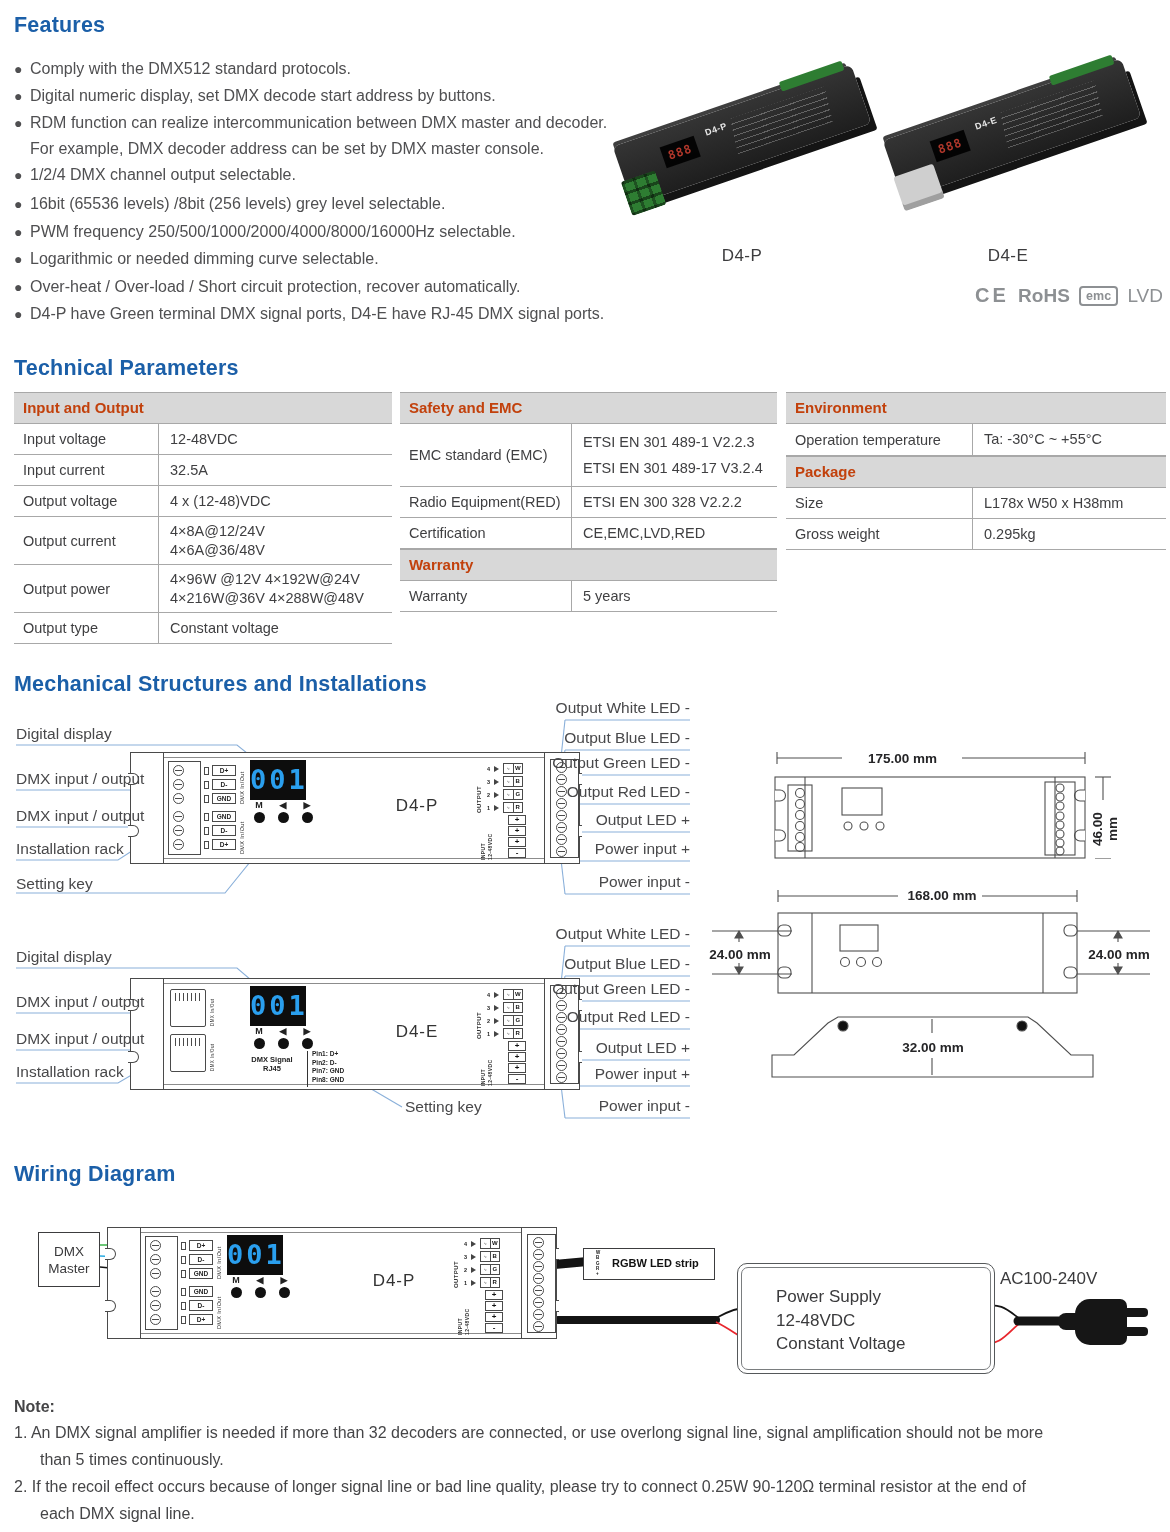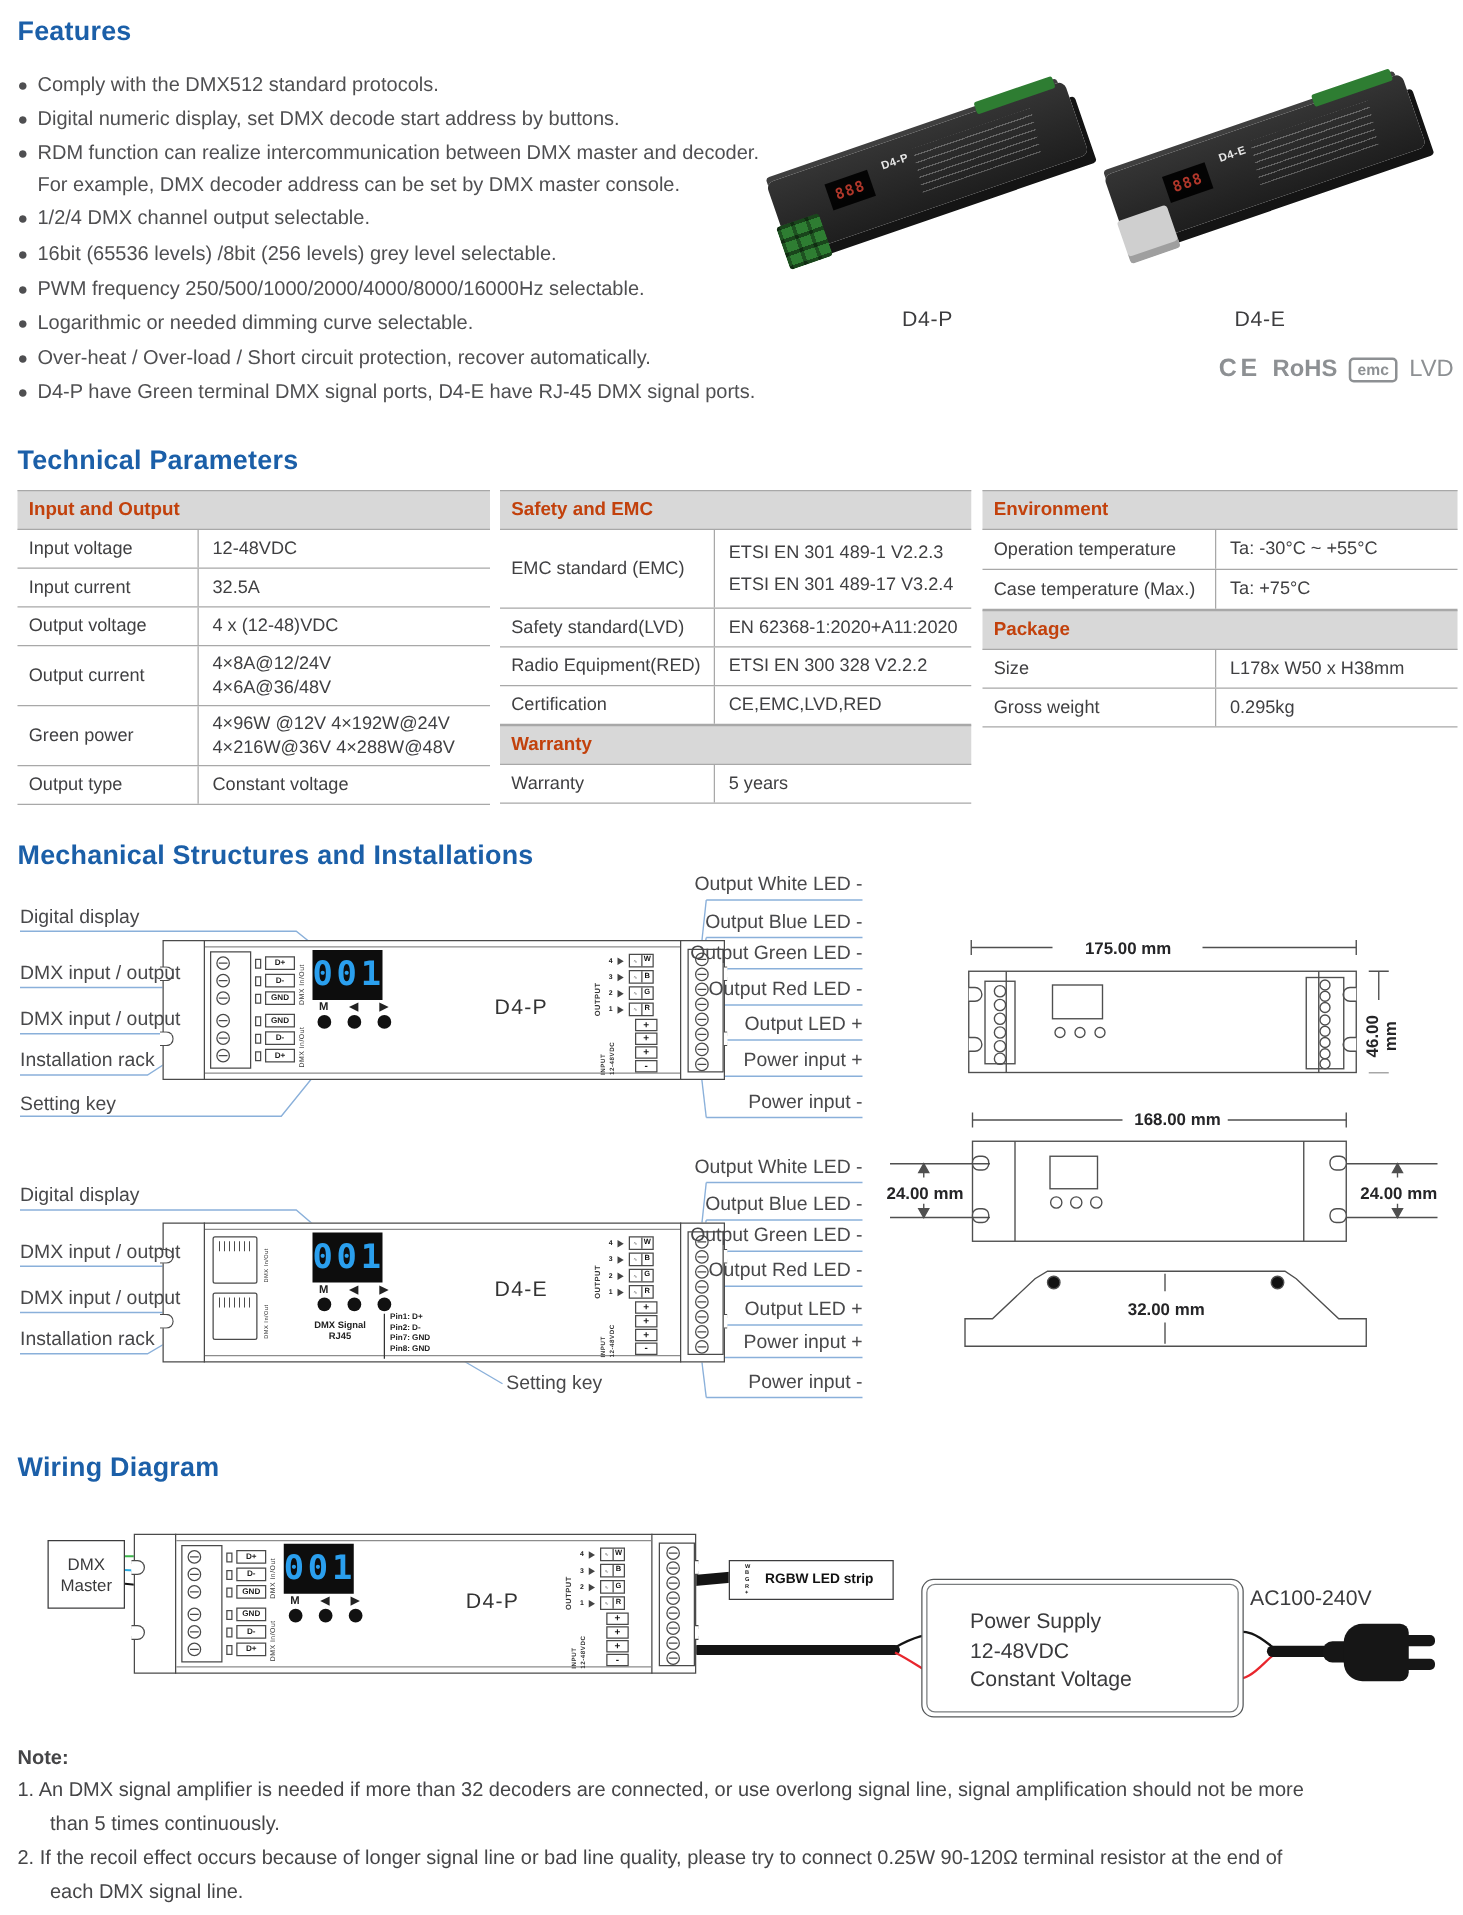--- a/index.html
+++ b/index.html
@@ -150,65 +150,57 @@
   <div class="trow" style="height:30px">
       <div class="tlabel" style="width:145px">Output voltage</div>
       <div class="tval">4 x (12-48)VDC</div>
     </div>
   <div class="trow" style="height:47px">
       <div class="tlabel" style="width:145px">Output current</div>
       <div class="tval">4×8A@12/24V
 4×6A@36/48V</div>
     </div>
   <div class="trow" style="height:47px">
-      <div class="tlabel" style="width:145px">Green power</div>
+      <div class="tlabel" style="width:145px">Output power</div>
       <div class="tval">4×96W @12V 4×192W@24V
 4×216W@36V 4×288W@48V</div>
     </div>
   <div class="trow" style="height:30px">
       <div class="tlabel" style="width:145px">Output type</div>
       <div class="tval">Constant voltage</div>
     </div>
 </div>
 
 <div class="tbl" style="left:400px;top:392px;width:377px">
   <div class="thead">Safety and EMC</div>
   <div class="trow" style="height:62px">
       <div class="tlabel" style="width:172px">EMC standard (EMC)</div>
       <div class="tval" style="line-height:26px">ETSI EN 301 489-1 V2.2.3
 ETSI EN 301 489-17 V3.2.4</div>
     </div>
   <div class="trow" style="height:30px">
-      <div class="tlabel" style="width:172px">Safety standard(LVD)</div>
-      <div class="tval">EN 62368-1:2020+A11:2020</div>
-    </div>
-  <div class="trow" style="height:30px">
       <div class="tlabel" style="width:172px">Radio Equipment(RED)</div>
       <div class="tval">ETSI EN 300 328 V2.2.2</div>
     </div>
   <div class="trow" style="height:30px">
       <div class="tlabel" style="width:172px">Certification</div>
       <div class="tval">CE,EMC,LVD,RED</div>
     </div>
   <div class="thead">Warranty</div>
   <div class="trow" style="height:30px">
       <div class="tlabel" style="width:172px">Warranty</div>
       <div class="tval">5 years</div>
     </div>
 </div>
 
 <div class="tbl" style="left:786px;top:392px;width:380px">
   <div class="thead">Environment</div>
   <div class="trow" style="height:31px">
       <div class="tlabel" style="width:187px">Operation temperature</div>
       <div class="tval">Ta: -30°C ~ +55°C</div>
-    </div>
-  <div class="trow" style="height:31px">
-      <div class="tlabel" style="width:187px">Case temperature (Max.)</div>
-      <div class="tval">Ta: +75°C</div>
     </div>
   <div class="thead">Package</div>
   <div class="trow" style="height:30px">
       <div class="tlabel" style="width:187px">Size</div>
       <div class="tval">L178x W50 x H38mm</div>
     </div>
   <div class="trow" style="height:30px">
       <div class="tlabel" style="width:187px">Gross weight</div>
       <div class="tval">0.295kg</div>
     </div>

